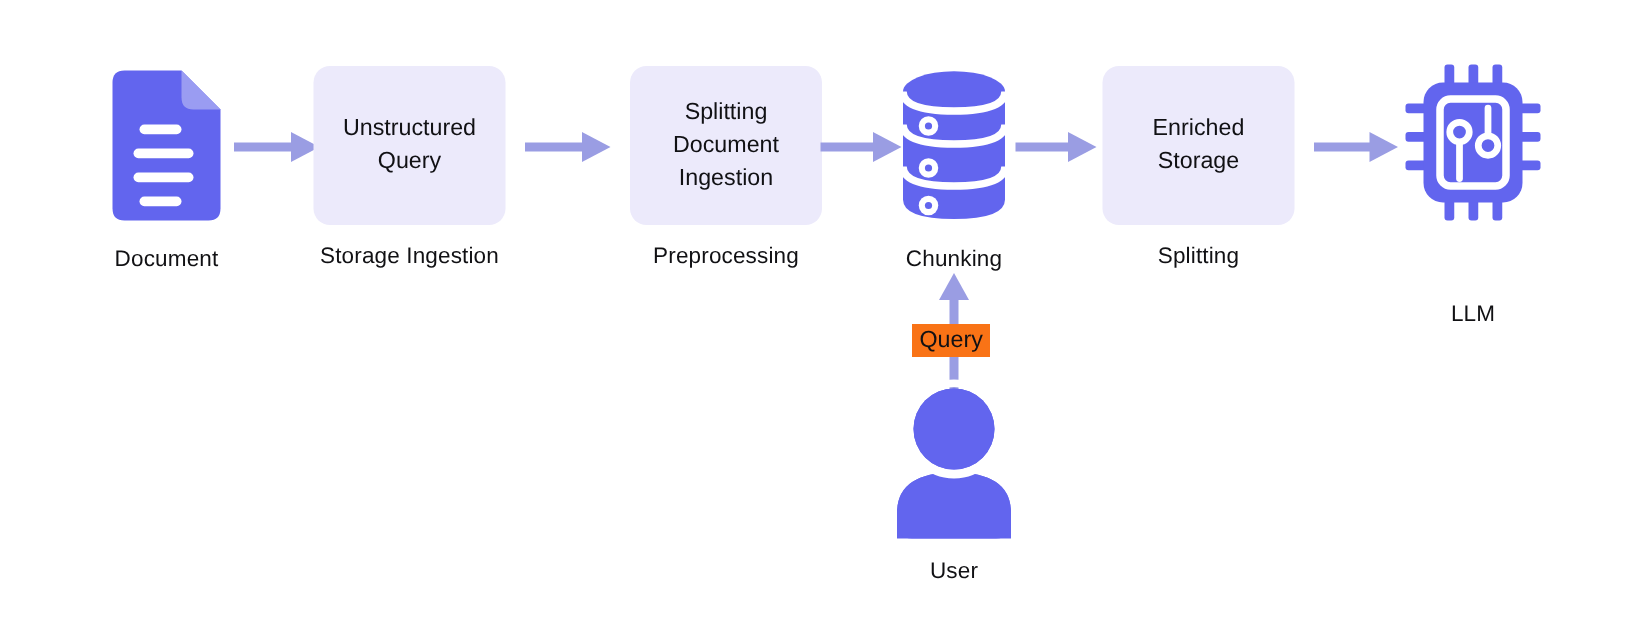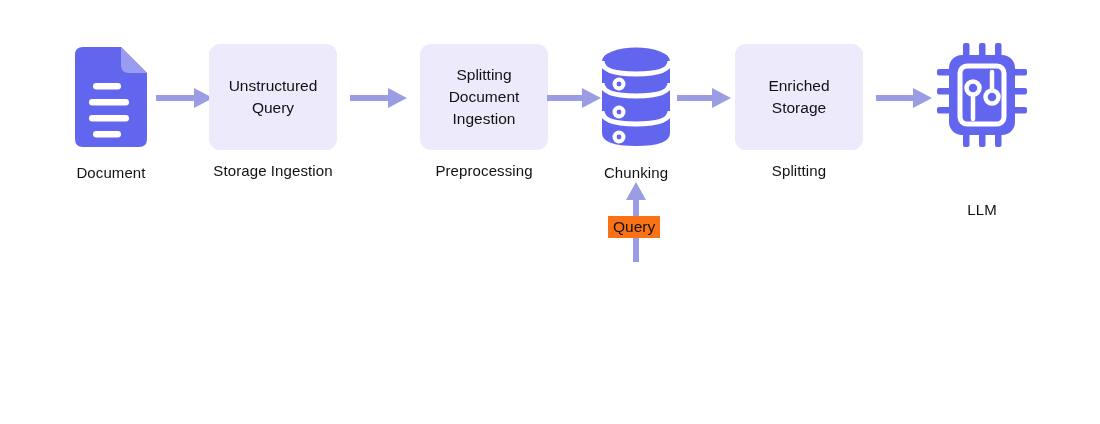--- a/index.html
+++ b/index.html
@@ -230,14 +230,26 @@
   </div>
 
   <div class="arrow-v" style="left:625px; top:182px;">
     <svg width="22" height="80" viewBox="0 0 22 80">
       <rect x="8" y="16" width="6" height="64" fill="#9a9de3"></rect>
       <path d="M1 18 L11 0 L21 18 Z" fill="#9a9de3"></path>
     </svg>
   </div>
   <div class="query-label" style="left:608px; top:216px;">Query</div>
 
+  <div class="node" style="left:589px; top:256px; width:94px;">
+    <div class="node-visual" style="height:104px;">
+      <svg width="94" height="102" viewBox="0 0 94 102">
+        <circle cx="47" cy="29" r="27" fill="#6265ee"></circle>
+        <path d="M9 102 V85 Q9 58 47 58 Q85 58 85 85 V102 Q85 102 85 102 Z" fill="#6265ee"></path>
+        <path d="M9 85 Q9 58 47 58 Q85 58 85 85 V92 Q85 102 75 102 H19 Q9 102 9 92 Z" fill="#6265ee"></path>
+        <circle cx="47" cy="29" r="30.5" fill="none" stroke="#ffffff" stroke-width="5"></circle>
+        <circle cx="47" cy="29" r="27" fill="#6265ee"></circle>
+      </svg>
+    </div>
+    <div class="node-caption">User</div>
+  </div>
 
 </div>
 
 </body></html>

